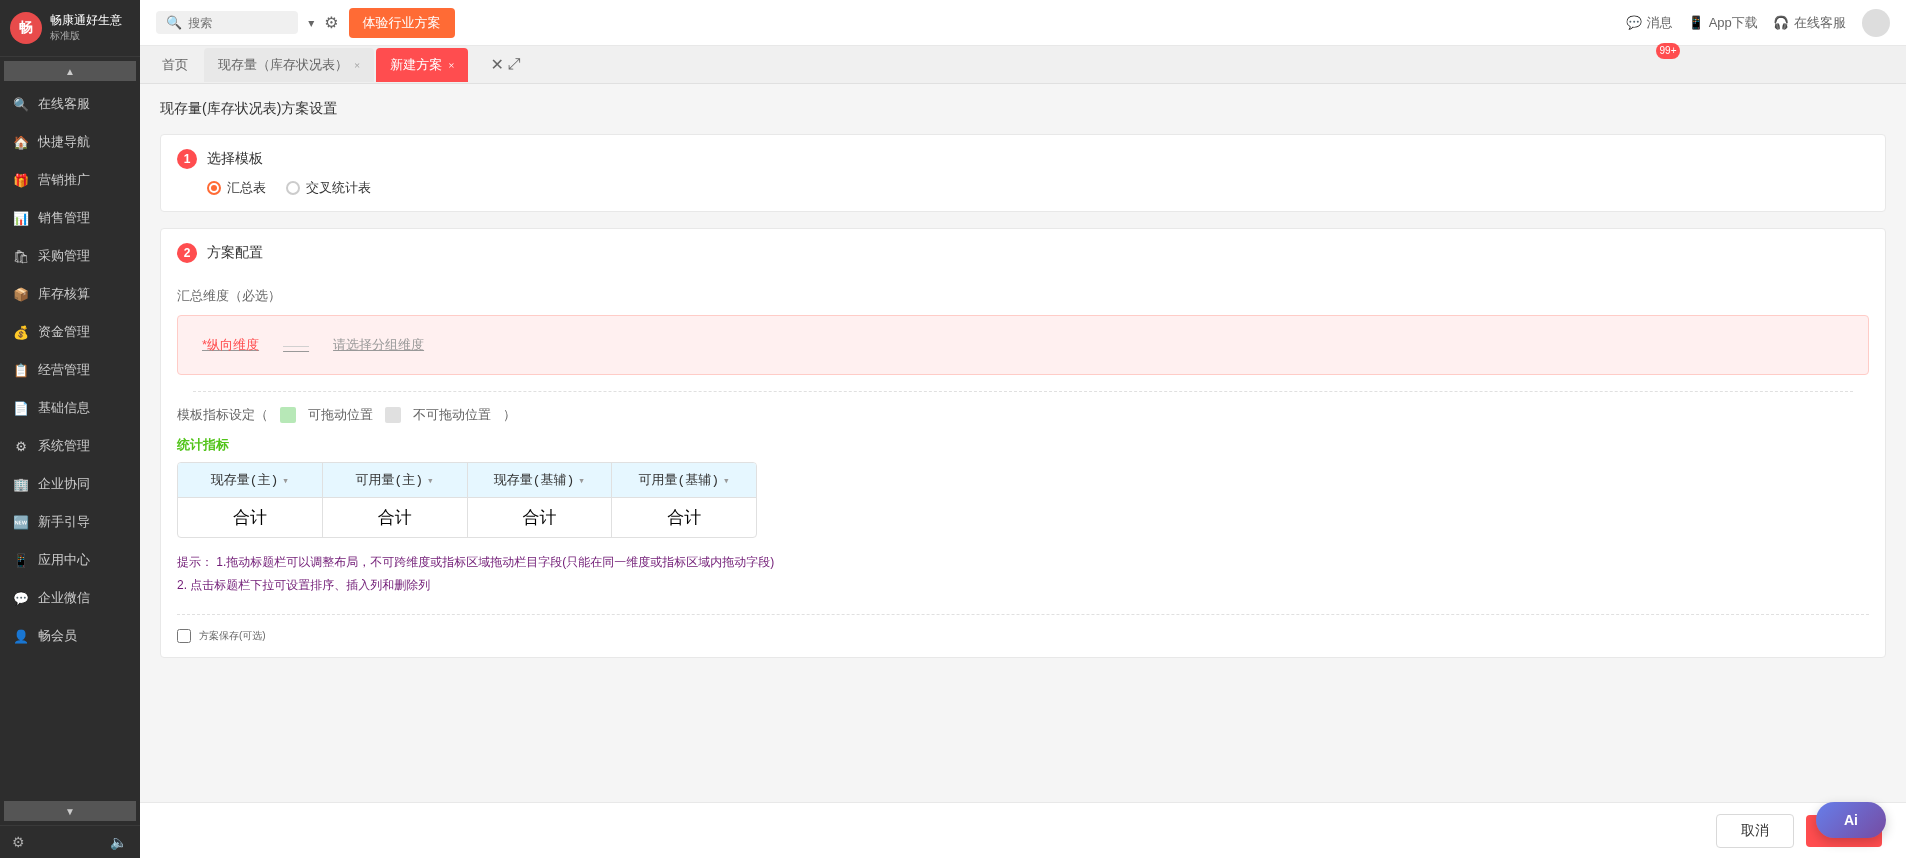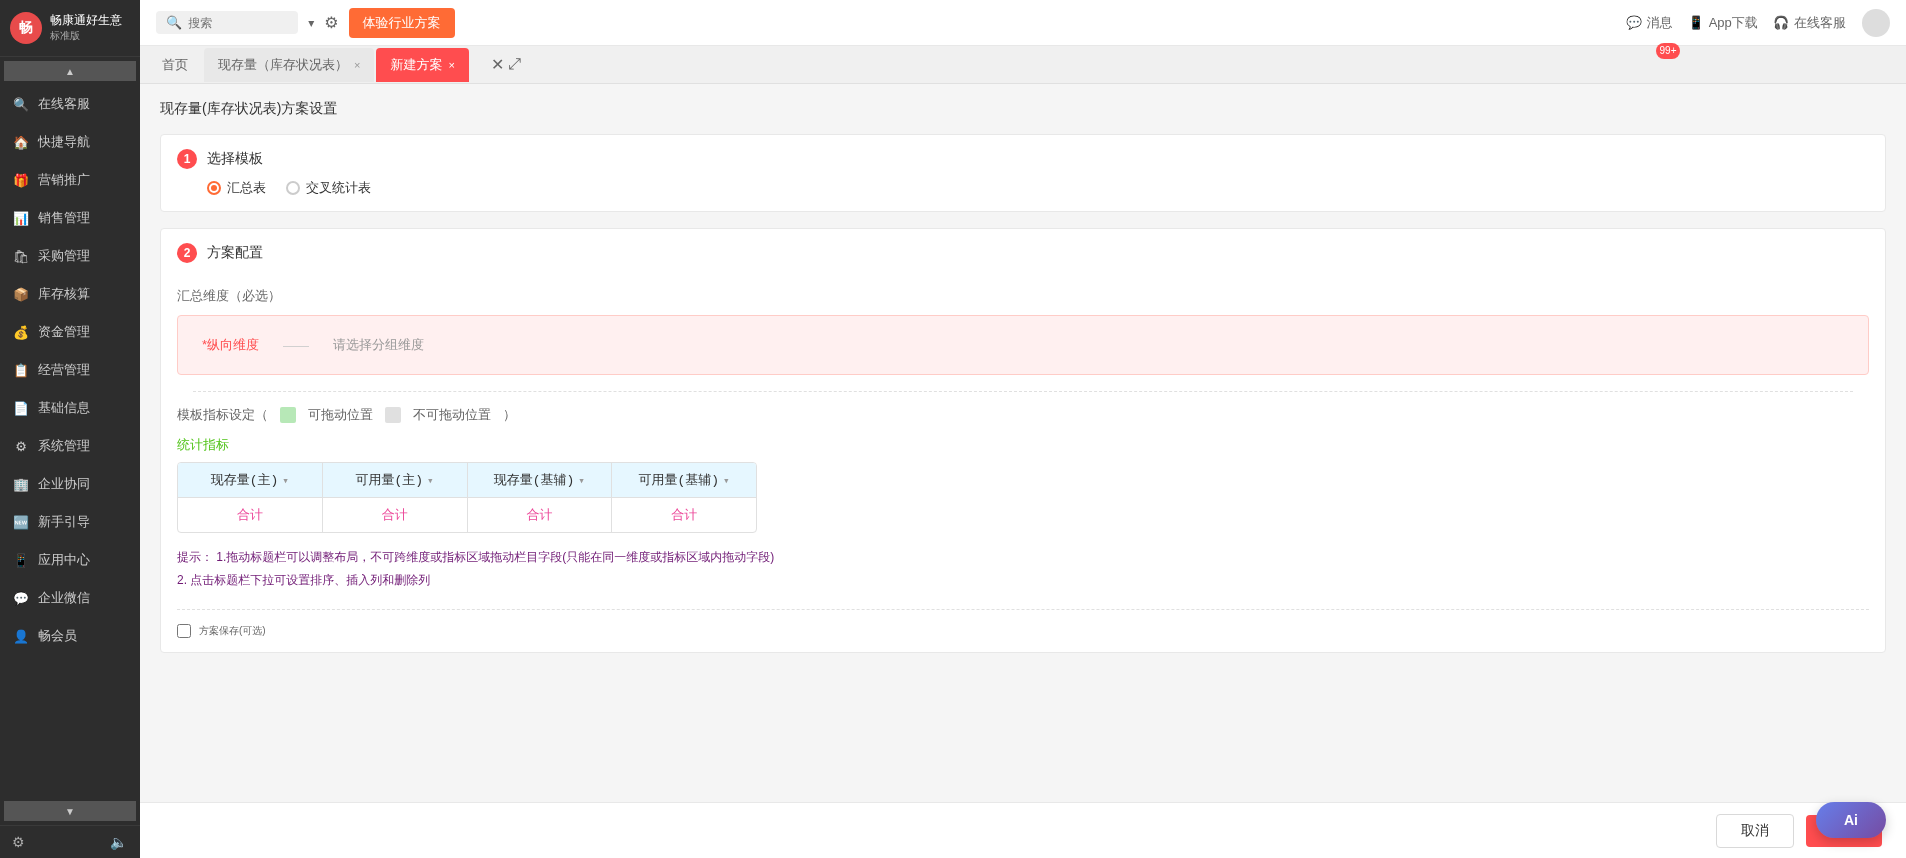--- a/index.html
+++ b/index.html
@@ -80,20 +80,21 @@
     .topbar-avatar { width: 28px; height: 28px; background: #ddd; border-radius: 50%; }
 
     
     .tabbar {
       background: #f0f0f0;
       display: flex; align-items: center;
       border-bottom: 1px solid #e0e0e0;
       padding: 0 8px;
       flex-shrink: 0;
       height: 38px;
+      font-family: Liberation Serif, serif;
     }
     .tab {
       display: flex; align-items: center; gap: 6px;
       padding: 8px 14px;
       font-size: 13px; color: #666; cursor: pointer;
       border-radius: 4px 4px 0 0;
       background: #e8e8e8;
       margin-right: 2px;
     }
     .tab.active { background: #fff; color: #333; font-weight: 500; }
@@ -150,55 +151,55 @@
     
     .config-section { padding: 14px 16px; }
     .config-label { font-size: 13px; color: #666; margin-bottom: 10px; }
 
     
     .pink-box {
       background: #fff0f0; border: 1px solid #ffccc7;
       border-radius: 4px; padding: 20px 24px;
       margin-bottom: 16px;
     }
-    .pink-box-inner { display: flex; align-items: center; gap: 16px; color: #999; font-size: 13px; }
+    .pink-box-inner { display: flex; align-items: center; gap: 16px; color: #999; font-size: 13px; text-decoration: underline; }
     .pink-required { color: #ff4d4f; }
     .pink-dash { color: #ccc; margin: 0 8px; }
 
     
     .indicator-settings {
       display: flex; align-items: center; gap: 12px;
       font-size: 13px; color: #666; margin-bottom: 12px;
     }
     .indicator-badge {
       display: inline-block; width: 16px; height: 16px;
       background: #b7e8b7; border-radius: 2px; vertical-align: middle;
     }
     .indicator-badge-gray {
       display: inline-block; width: 16px; height: 16px;
       background: #e0e0e0; border-radius: 2px; vertical-align: middle;
     }
 
     
-    .stats-label { color: #52c41a; font-size: 13px; margin-bottom: 8px; font-weight: 400; }
+    .stats-label { color: #52c41a; font-size: 13px; margin-bottom: 8px; font-weight: 700; }
     .stats-table { border: 1px solid #e0e0e0; border-radius: 4px; overflow: hidden; width: 580px; }
     .stats-table-header {
       display: flex; background: #e6f7ff; font-family: Liberation Mono, monospace;
     }
     .stats-col {
       flex: 1; display: flex; align-items: center; justify-content: center;
       padding: 8px 4px; border-right: 1px solid #e0e0e0; gap: 4px;
       font-size: 13px; color: #333;
     }
     .stats-col:last-child { border-right: none; }
     .stats-col-arrow { color: #999; font-size: 11px; cursor: pointer; }
     .stats-table-body { display: flex; }
     .stats-cell {
       flex: 1; text-align: center; padding: 8px 4px;
-      border-right: 1px solid #e0e0e0; font-size: 13px; color: #ec4899;
+      border-right: 1px solid #e0e0e0; font-size: 17px; color: #000000;
       border-top: 1px solid #e0e0e0;
     }
     .stats-cell:last-child { border-right: none; }
 
     
     .tips-section { margin-top: 16px; }
     .tip-item { font-size: 12px; color: #701a75; margin-bottom: 6px; }
 
     
     .footer-section { padding: 14px 16px; display: flex; align-items: center; gap: 8px; }

